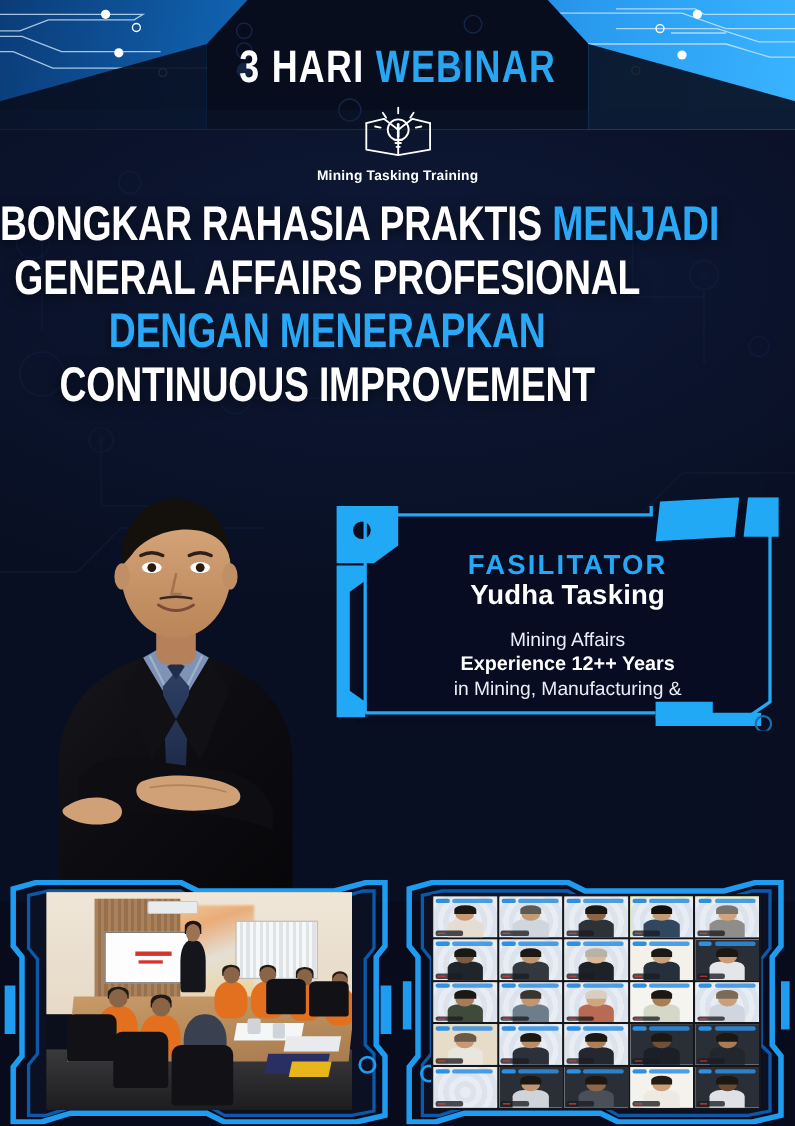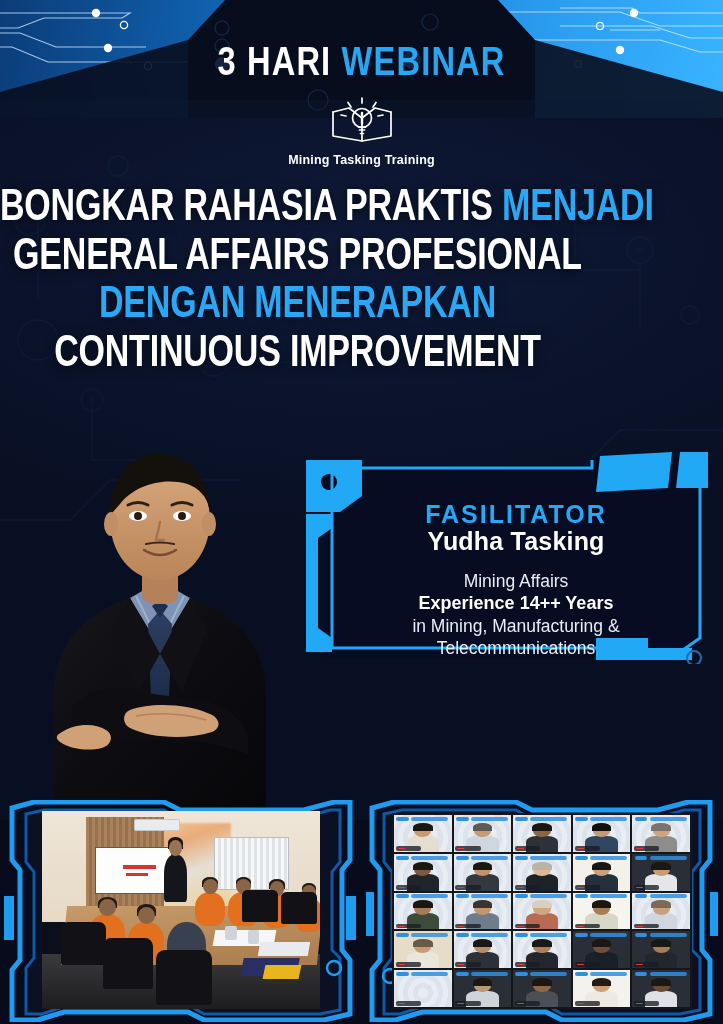--- a/index.html
+++ b/index.html
@@ -375,23 +375,22 @@
       <path d="M300 186 L352 186 L352 196 L396 196 L396 208 L300 208 Z" fill="#22a9f5"></path>
 
       <circle cx="398" cy="206" r="7" fill="none" stroke="#1a6fae" stroke-width="2"></circle>
     </svg>
 
     <div class="fas-text">
       <div class="fas-title">FASILITATOR</div>
       <div class="fas-name">Yudha Tasking</div>
       <div class="fas-sub">
         <div>Mining Affairs</div>
-        <div class="bold">Experience 14++ Years</div>
+        <div class="bold">Experience 12++ Years</div>
         <div>in Mining, Manufacturing &amp;</div>
-        <div>Telecommunications</div>
       </div>
     </div>
   </div>
 
   <div class="photo-left">
     <svg class="ph-frame" viewBox="0 0 352 222" preserveAspectRatio="none">
       <path d="M8 16 L8 8 L30 2 L160 2 L176 10 L300 10 L330 2 L346 2 L346 60 L338 70 L338 150 L346 160 L346 214 L320 220 L200 220 L184 212 L60 212 L34 220 L8 220 L8 170 L16 160 L16 70 L8 60 Z" fill="none" stroke="#1f9cf0" stroke-width="5"></path>
       <path d="M22 22 L22 14 L40 10 L160 10 L174 18 L298 18 L326 10 L336 10 L336 62 L328 72 L328 150 L336 158 L336 210 L316 214 L200 214 L186 206 L62 206 L38 214 L22 214 L22 168 L30 158 L30 72 L22 62 Z" fill="#0b1122" stroke="#0d59a8" stroke-width="3"></path>
       <g fill="#1f9cf0">
         <path d="M0 96 L10 96 L10 140 L0 140 Z"></path>

